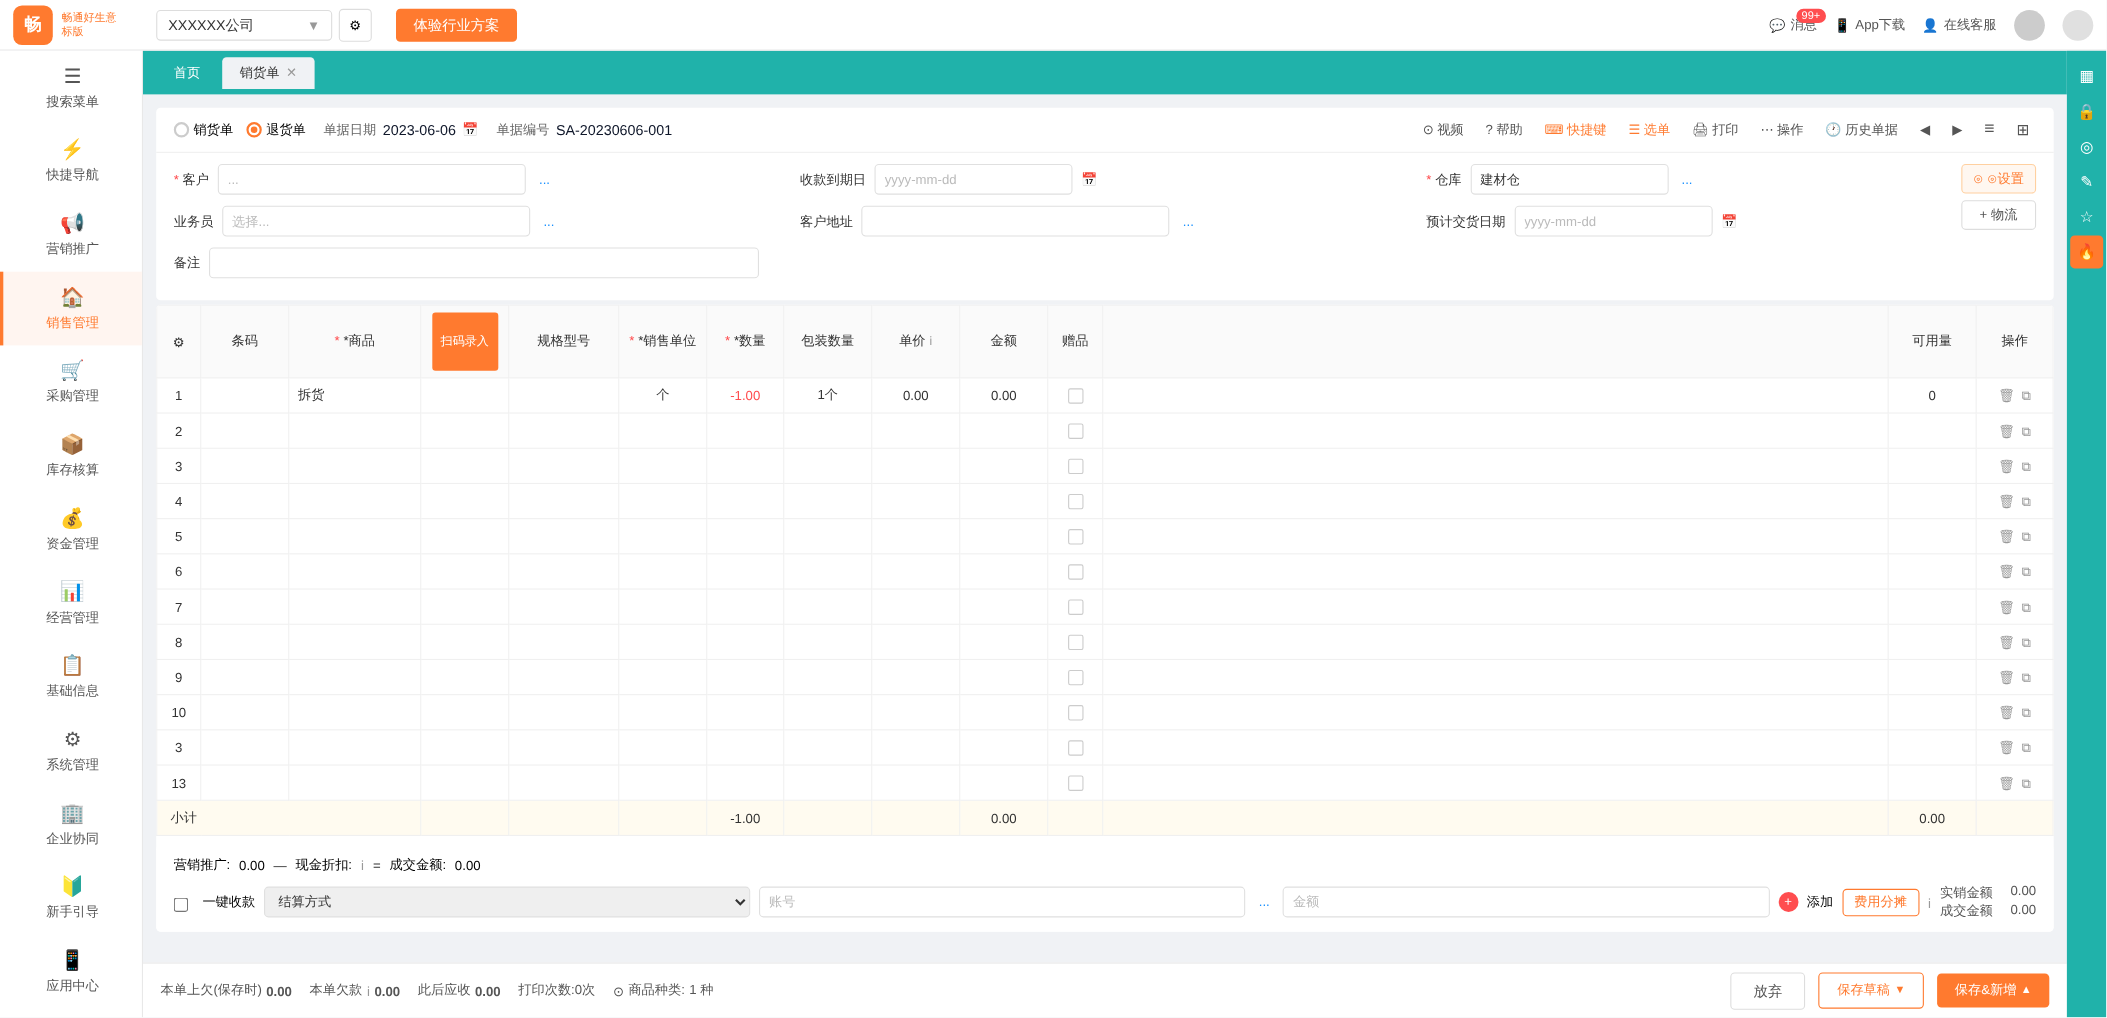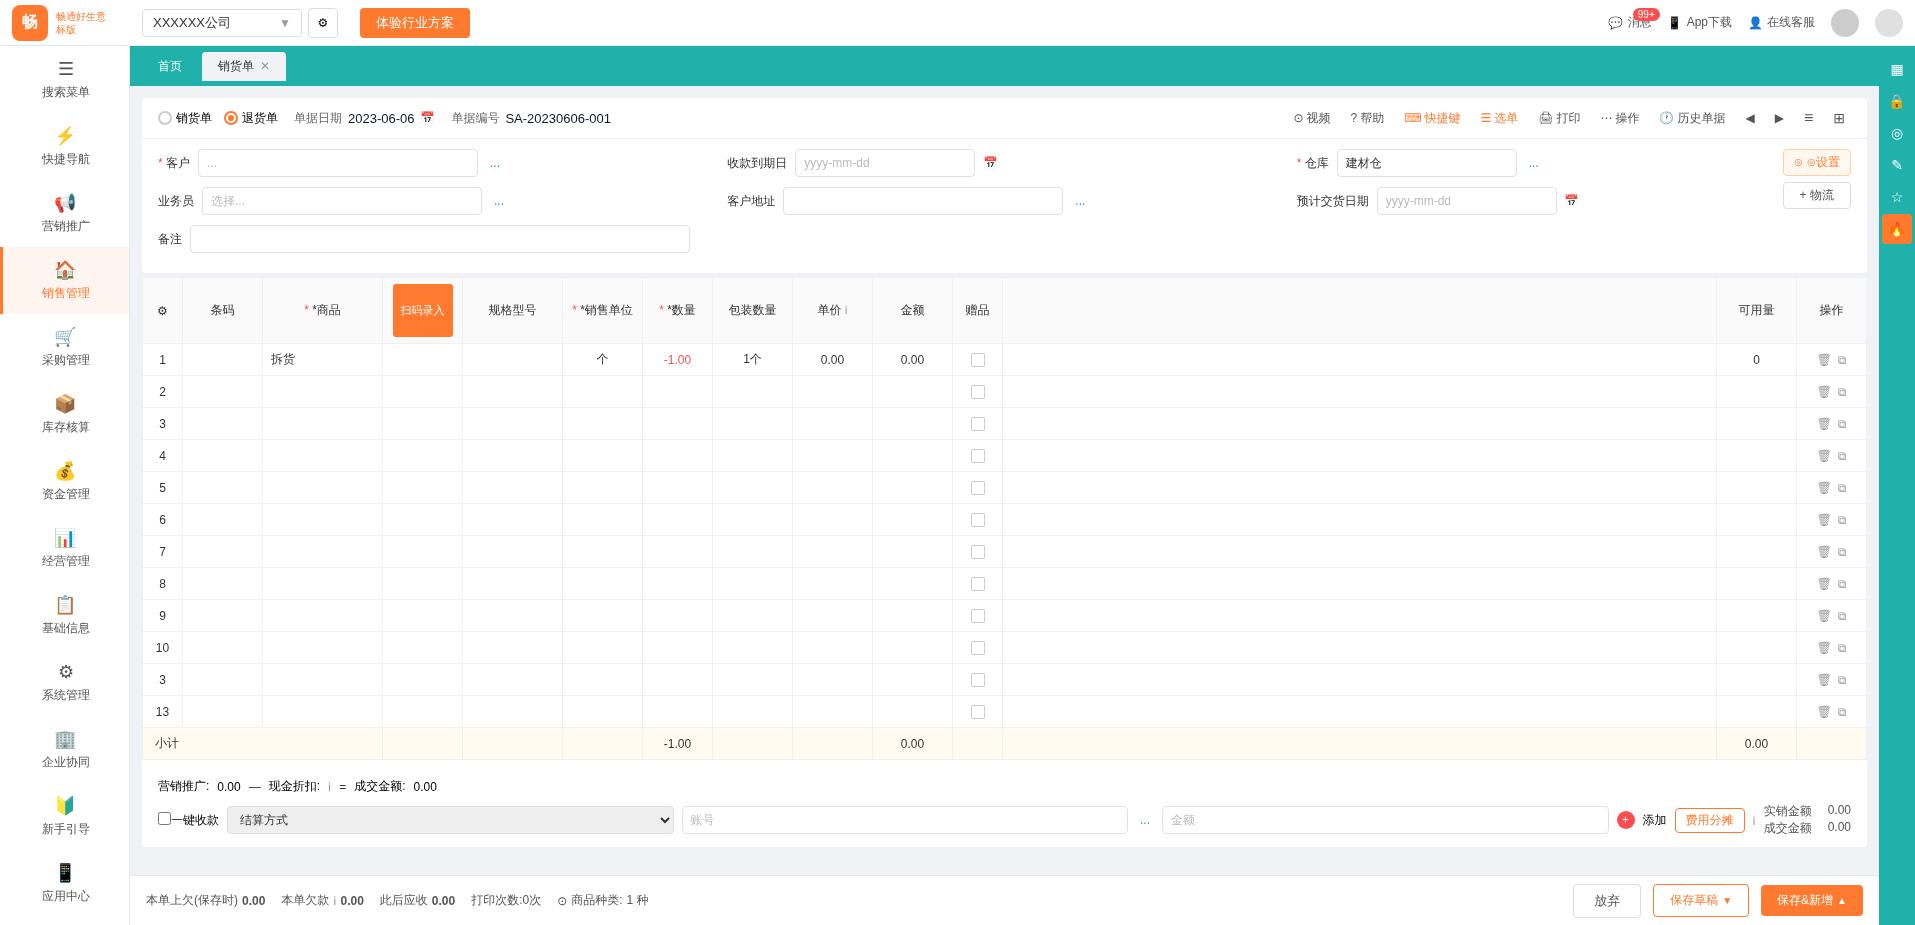--- a/index.html
+++ b/index.html
@@ -79,21 +79,21 @@
     .scan-btn { background: #ff7a2f; color: white; border: none; border-radius: 3px; padding: 19px 8px; cursor: pointer; font-size: 11px; }
     .red-text { color: #ff4d4f; }
     .action-icons { display: flex; gap: 6px; justify-content: center; }
     .action-icon { cursor: pointer; color: #999; }
     .subtotal-row td { background: #fffbf0; font-weight: 500; }
 
     
     .bottom-section { background: #fff; border-radius: 4px; margin-top: 8px; padding: 10px 16px; }
     .amount-row { display: flex; align-items: center; gap: 8px; margin-bottom: 8px; }
     .payment-row { display: flex; align-items: center; gap: 8px; }
-    .payment-item { display: flex; align-items: flex-start; gap: 0; }
+    .payment-item { display: flex; align-items: flex-end; gap: 13px; }
     .expense-btn { border: 1px solid #ff7a2f; color: #ff7a2f; background: white; border-radius: 4px; padding: 3px 10px; cursor: pointer; font-size: 12px; }
 
     
     .footer { height: 50px; background: #fff; border-top: 1px solid #e8e8e8; display: flex; align-items: center; padding: 0 16px; gap: 16px; flex-shrink: 0; }
     .footer-stat { display: flex; align-items: center; gap: 4px; color: #555; font-size: 12px; }
     .footer-right { margin-left: auto; display: flex; align-items: center; gap: 12px; }
     .abandon-btn { border: 1px solid #ddd; background: white; border-radius: 4px; padding: 7px 20px; cursor: pointer; color: #555; font-size: 13px; }
     .save-draft-btn { border: 1px solid #ff7a2f; background: white; color: #ff7a2f; border-radius: 4px; padding: 7px 16px; cursor: pointer; font-size: 13px; display: flex; align-items: center; gap: 4px; }
     .save-new-btn { background: #ff7a2f; color: white; border: none; border-radius: 4px; padding: 7px 16px; cursor: pointer; font-size: 13px; display: flex; align-items: center; gap: 4px; }
     .chevron-down { font-size: 10px; }

